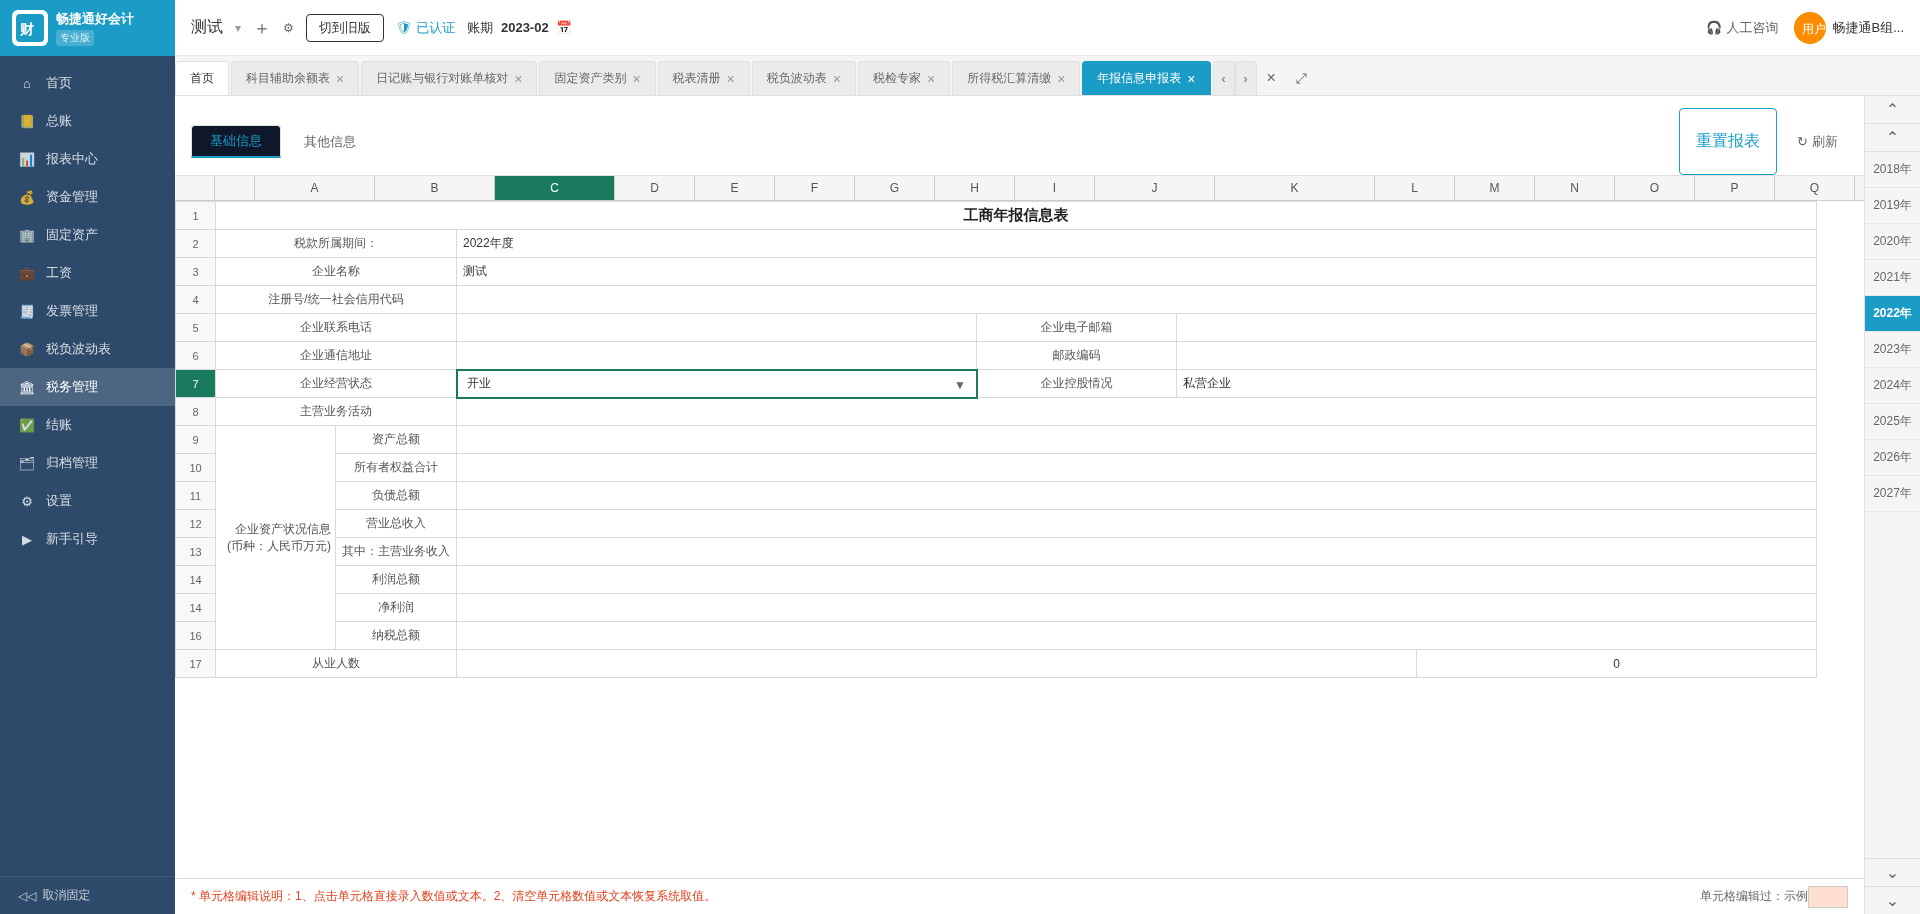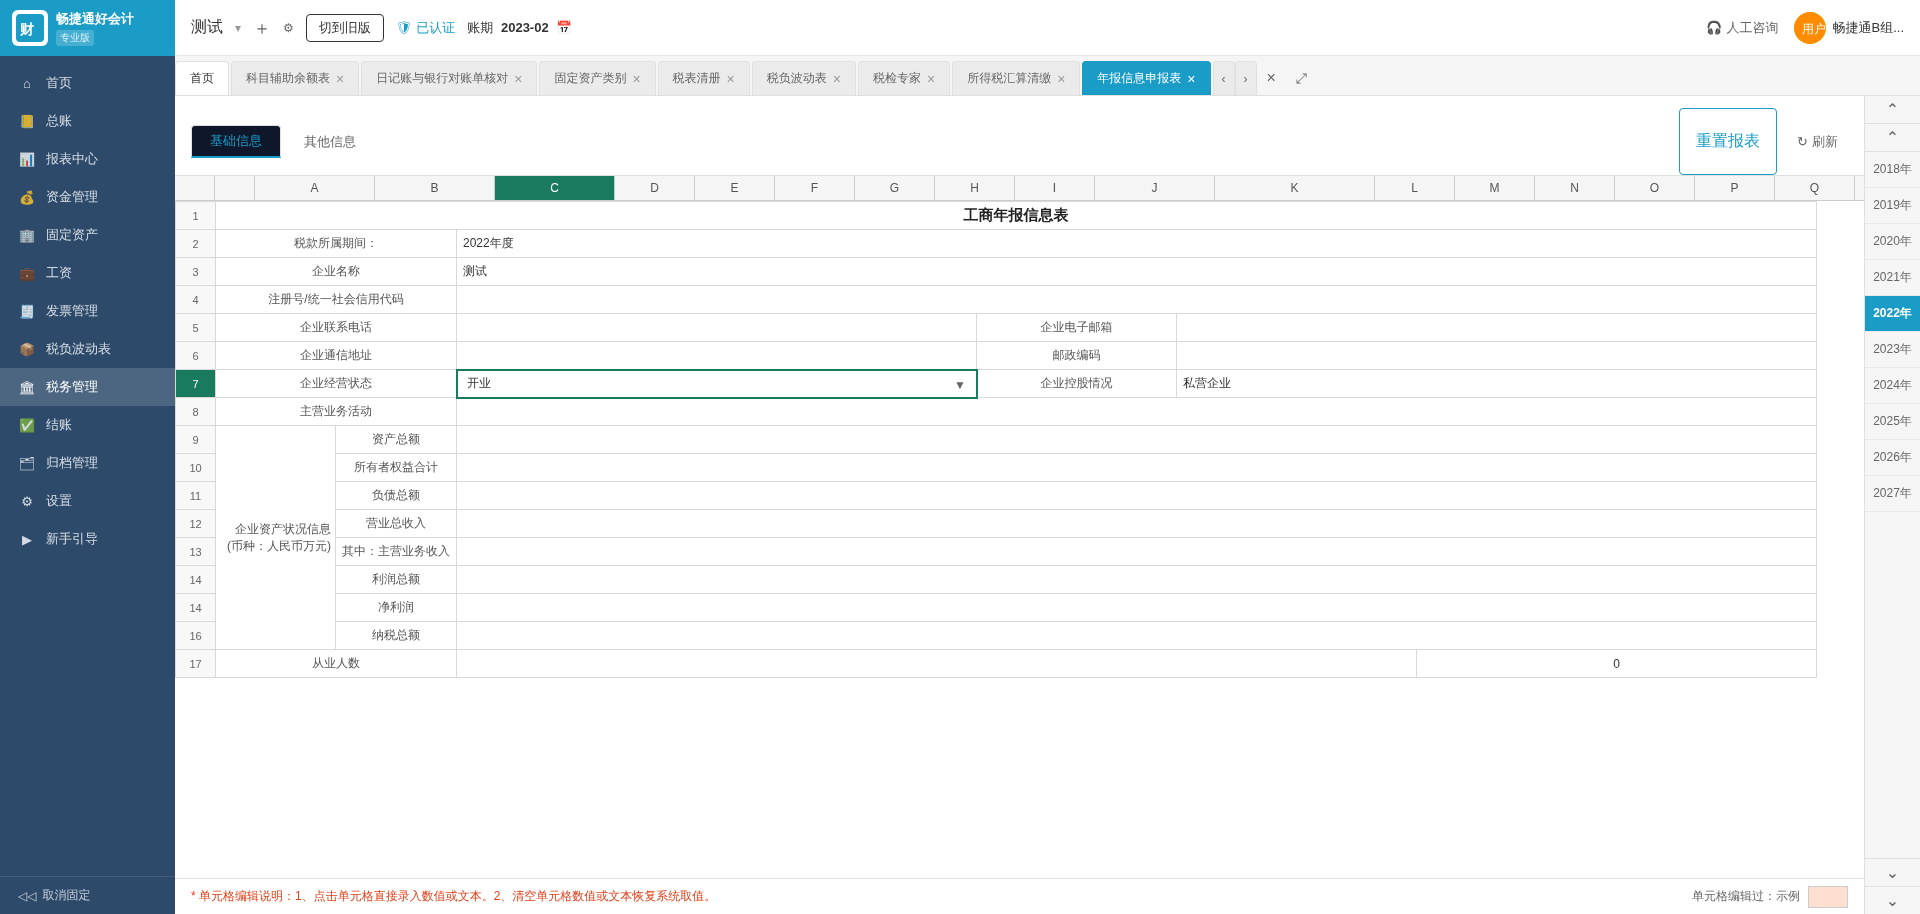--- a/index.html
+++ b/index.html
@@ -103,21 +103,21 @@
     .cell-m { width: 80px; }
     .cell-n { width: 80px; }
     .cell-o { width: 80px; }
     .cell-p { width: 80px; }
     .cell-q { width: 80px; }
 
     
     .status-bar { height: 36px; background: #fff; border-top: 1px solid #e0e0e0; display: flex; align-items: center; padding: 0 16px; font-size: 12px; color: #333; flex-shrink: 0; }
     .status-note { color: #e0421e; }
     .status-spacer { flex: 1; }
-    .status-example { display: flex; align-items: center; gap: 8px; color: #666; }
+    .status-example { display: flex; align-items: center; gap: 0; color: #666; }
     .example-cell { width: 40px; height: 22px; background: #ffe0d0; border: 1px solid #ccc; display: inline-block; }
 
     
     .year-panel { width: 56px; background: #f5f5f5; border-left: 1px solid #e0e0e0; display: flex; flex-direction: column; align-items: center; overflow: hidden; flex-shrink: 0; }
     .year-nav-btn { width: 100%; display: flex; align-items: center; justify-content: center; height: 28px; cursor: pointer; color: #666; font-size: 16px; border-bottom: 1px solid #e0e0e0; }
     .year-items { flex: 1; overflow: hidden; display: flex; flex-direction: column; width: 100%; }
     .year-item { display: flex; align-items: center; justify-content: center; height: 36px; font-size: 12px; color: #666; cursor: pointer; border-bottom: 1px solid #e8e8e8; }
     .year-item.active { background: #1a9cc7; color: #fff; font-weight: bold; }
     .year-nav-bottom { width: 100%; display: flex; align-items: center; justify-content: center; height: 28px; cursor: pointer; color: #666; font-size: 16px; border-top: 1px solid #e0e0e0; }
 

